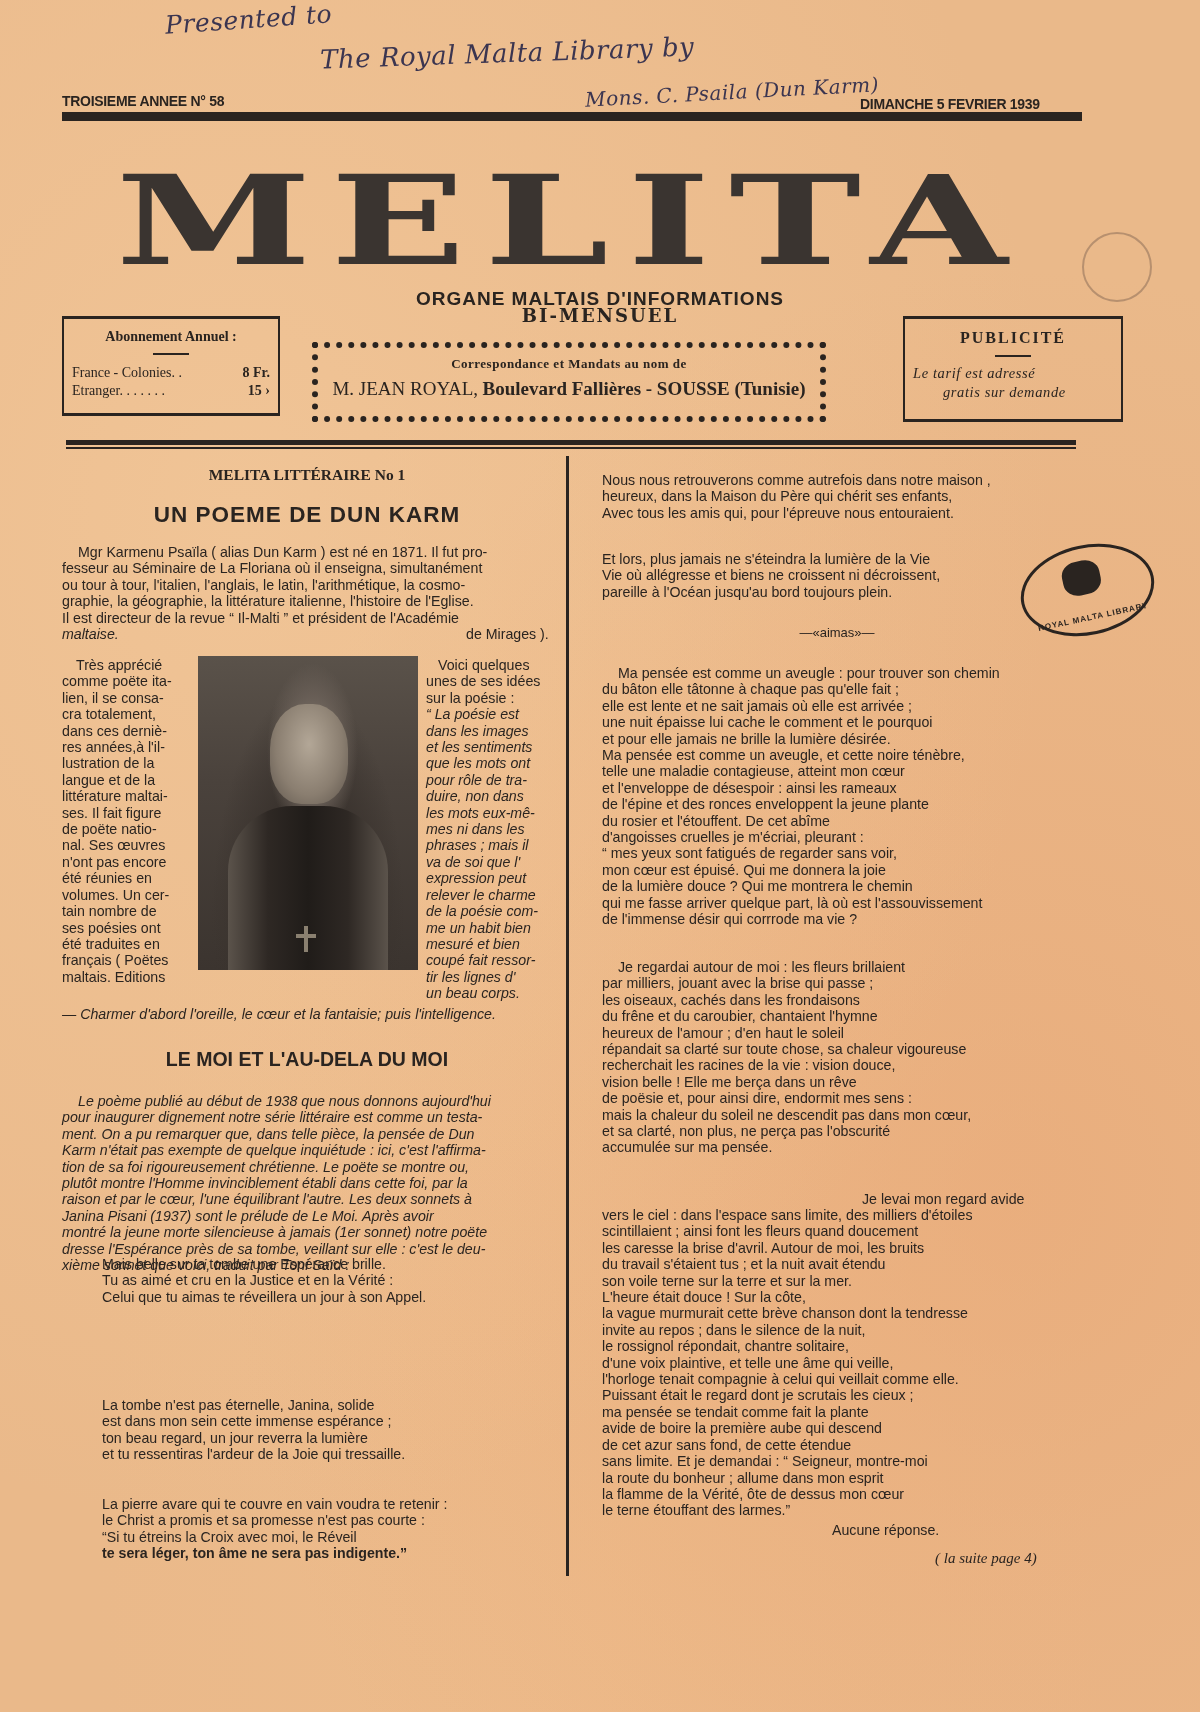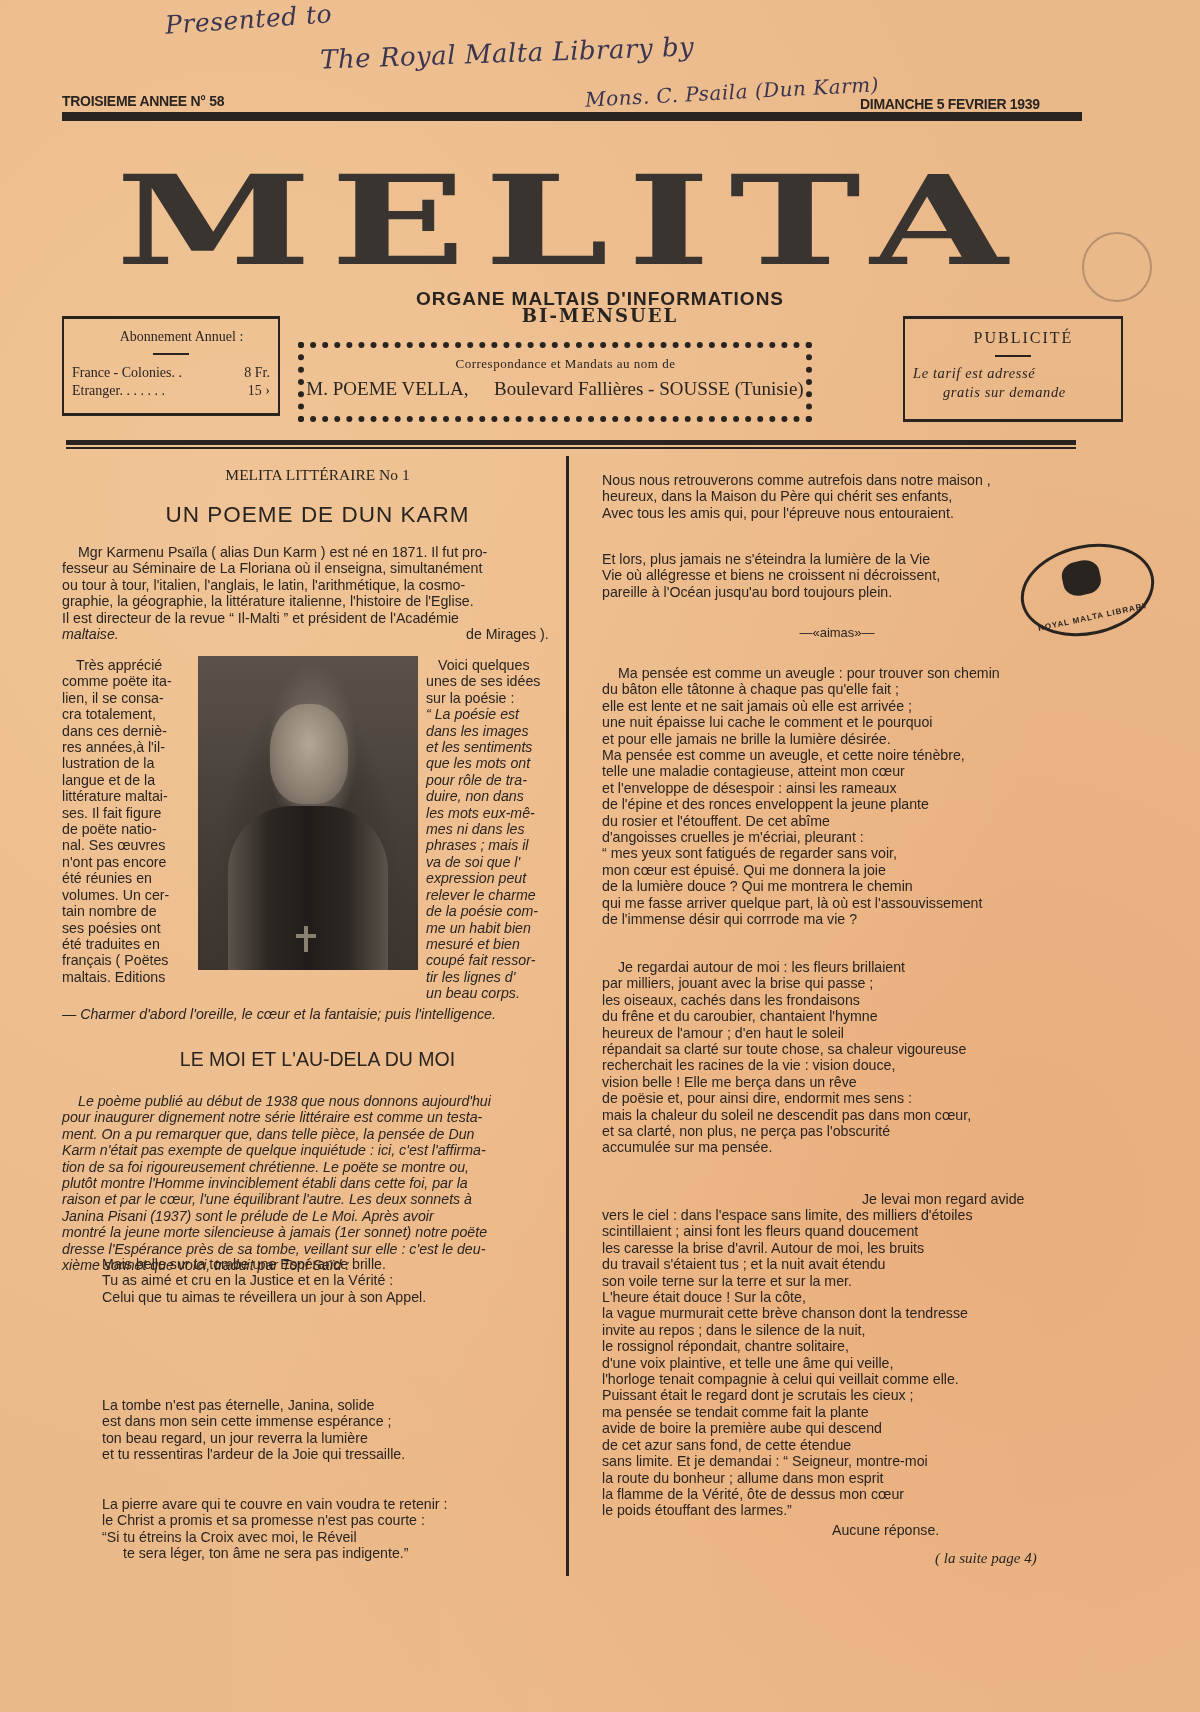--- a/index.html
+++ b/index.html
@@ -27,21 +27,21 @@
   .subtitle {
     left: 0; width: 1200px; text-align: center;
     font-family: "Liberation Sans", sans-serif;
   }
   .box { border: 2px solid #2a2420; }
   .dotted-box { border: 6px dotted #2a2420; }
   .serif { font-family: "Liberation Serif", serif; }
   .sans { font-family: "Liberation Sans", sans-serif; }
   .col-text { font-size: 14.2px; line-height: 16.4px; }
   .it { font-style: italic; }
-  .b { font-weight: normal; padding-left: 21px; }
+  .b { font-weight: bold; }
   .photo {
     background:
       radial-gradient(ellipse at 52% 30%, #8a7f72 0%, #6a6058 16%, transparent 28%),
       radial-gradient(ellipse at 50% 85%, #2e2824 0%, #3a332e 35%, transparent 62%),
       linear-gradient(180deg, #5a524a, #4a423c 40%, #3b342f);
   }
   .line { white-space: nowrap; }
   .stamp {
     border: 3px solid #2a2420; border-radius: 50%;
     color: #2a2420; font-size: 8px; font-weight: bold;
@@ -72,24 +72,24 @@
   <div class="serif" style="display:flex; justify-content:space-between; padding:0 8px; font-size:14px;">
     <span>France - Colonies. .</span>
     <span class="b">8 Fr.</span>
   </div>
   <div class="serif" style="display:flex; justify-content:space-between; padding:0 8px; font-size:14px; margin-top:2px;">
     <span>Etranger. . . . . . .</span>
     <span class="b">15 ›</span>
   </div>
 </div>
 
-<div class="abs dotted-box" style="left:298px; top:342px; width:514px; height:80px;">
+<div class="abs dotted-box" style="left:312px; top:342px; width:514px; height:80px;">
   <div class="serif b" style="text-align:center; margin-top:8px; font-size:13px; letter-spacing:0.5px;">Correspondance et Mandats au nom de</div>
   <div style="text-align:center; margin-top:6px; white-space:nowrap;">
-    <span class="serif" style="font-size:19px;">M. POEME VELLA,</span>
+    <span class="serif" style="font-size:19px;">M. JEAN ROYAL,</span>
     <span class="serif b" style="font-size:19px;">Boulevard Fallières - SOUSSE (Tunisie)</span>
   </div>
 </div>
 
 <div class="abs box" style="left:859px; top:316px; width:220px; height:106px; border-width:3px 2px 3px 2px;margin-left:44px;">
   <div class="serif b" style="text-align:center; margin-top:10px; font-size:16px; letter-spacing:2px;">PUBLICITÉ</div>
   <div style="width:36px; height:2px; background:#2a2420; margin:8px auto 8px;"></div>
   <div class="serif it" style="padding-left:8px; font-size:14.5px; letter-spacing:0.6px;">Le tarif est adressé</div>
   <div class="serif it" style="padding-left:38px; font-size:14.5px; letter-spacing:0.6px; margin-top:2px;">gratis sur demande</div>
 </div>
@@ -267,16 +267,16 @@
   <div class="line">le rossignol répondait, chantre solitaire,</div>
   <div class="line">d'une voix plaintive, et telle une âme qui veille,</div>
   <div class="line">l'horloge tenait compagnie à celui qui veillait comme elle.</div>
   <div class="line">Puissant était le regard dont je scrutais les cieux ;</div>
   <div class="line">ma pensée se tendait comme fait la plante</div>
   <div class="line">avide de boire la première aube qui descend</div>
   <div class="line">de cet azur sans fond, de cette étendue</div>
   <div class="line">sans limite. Et je demandai : “ Seigneur, montre-moi</div>
   <div class="line">la route du bonheur ; allume dans mon esprit</div>
   <div class="line">la flamme de la Vérité, ôte de dessus mon cœur</div>
-  <div class="line">le poids étouffant des larmes.”</div>
+  <div class="line">le terne étouffant des larmes.”</div>
 </div>
 <div class="abs sans col-text line" style="left:832px; top:1522px;">Aucune réponse.</div>
 <div class="abs serif col-text it line" style="left:935px; top:1550px; font-size:15px;">( la suite page 4)</div>
 
 </body></html>

